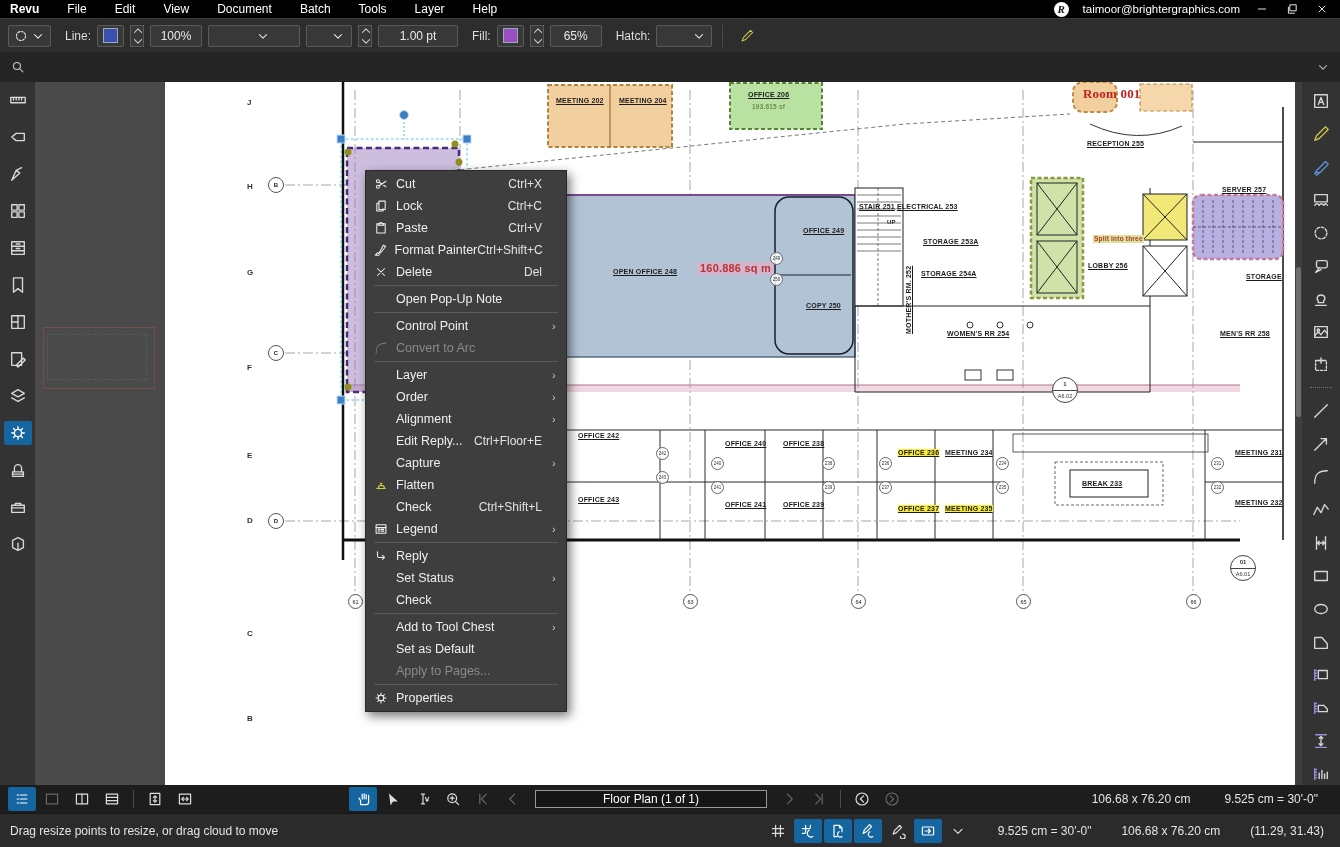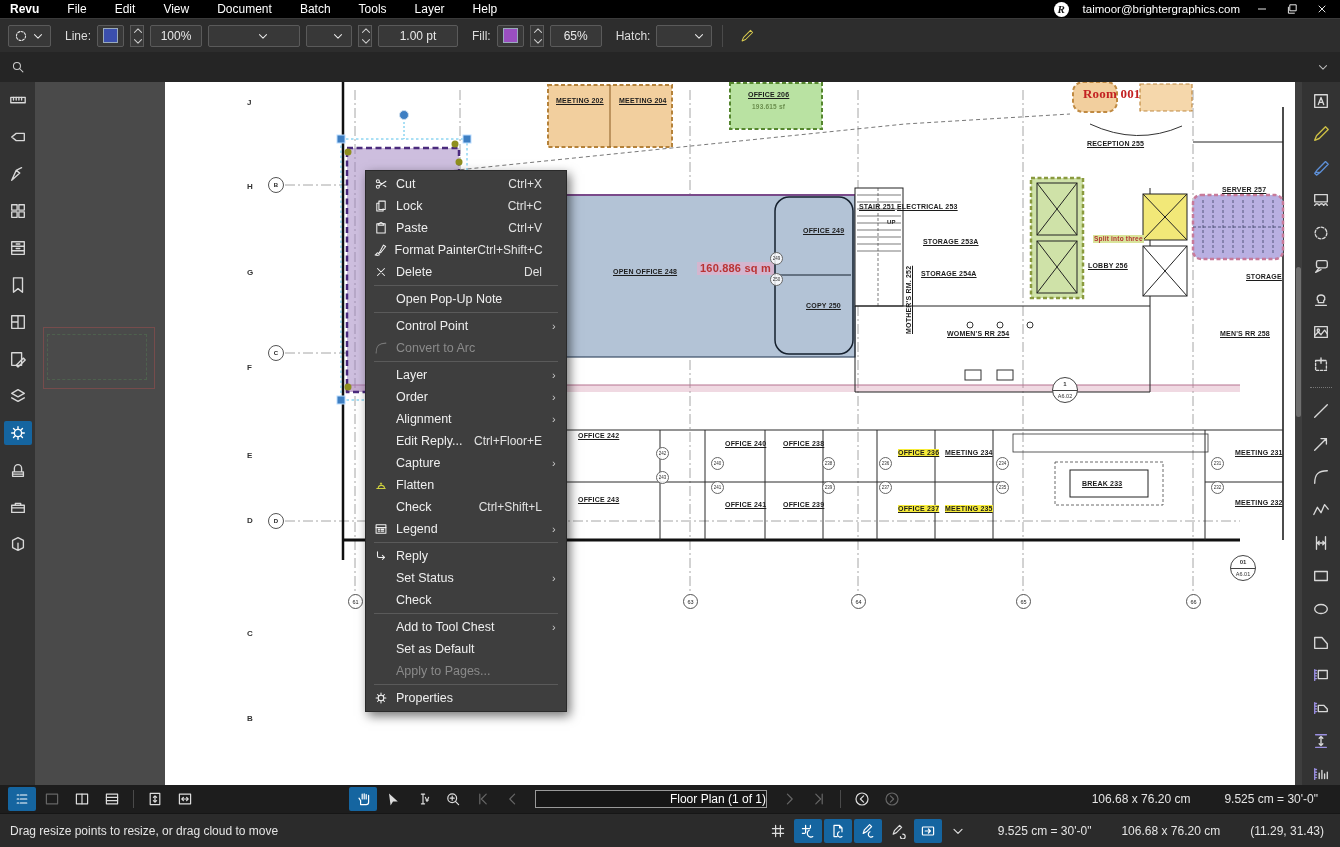--- a/index.html
+++ b/index.html
@@ -76,21 +76,21 @@
   .ctx-row.disabled{color:#8a8a8a}
   .ctx-row.disabled .ci{color:#7a7a7a}
   .ctx-sep{height:1px;background:#5a5a5a;margin:2px 8px}
   .navbar{height:28px;background:#1d1d1d;display:flex;align-items:center;color:#e4e4e4;font-size:12px;padding:0 8px}
   .nbtn{width:28px;height:24px;display:flex;align-items:center;justify-content:center;color:#ddd;border-radius:2px}
   .nbtn.active{background:#1565a0;color:#fff}
   .nbtn.disabled{color:#666}
   .ndiv{width:1px;height:18px;background:#4a4a4a;margin:0 5px}
   .nav-center{display:flex;align-items:center;margin-left:150px;gap:2px}
   .pagebox{width:232px;height:18px;border:1px solid #999;background:#161616;color:#fff;
-    text-align:right;font-size:12px;line-height:16px;margin:0 6px}
+    text-align:center;font-size:12px;line-height:16px;margin:0 6px}
   .nav-right{margin-left:auto;display:flex;gap:34px;padding-right:14px}
   .statusbar{height:34px;background:#2b2b2b;border-top:1px solid #161616;display:flex;align-items:center;
     color:#e4e4e4;font-size:12px;padding:0 10px}
   .st-icons{display:flex;align-items:center;gap:2px;margin-left:auto}
   .st-texts{display:flex;gap:30px;padding-left:26px;padding-right:6px}
 </style>
 </head>
 <body>
 
 <div class="titlebar">

